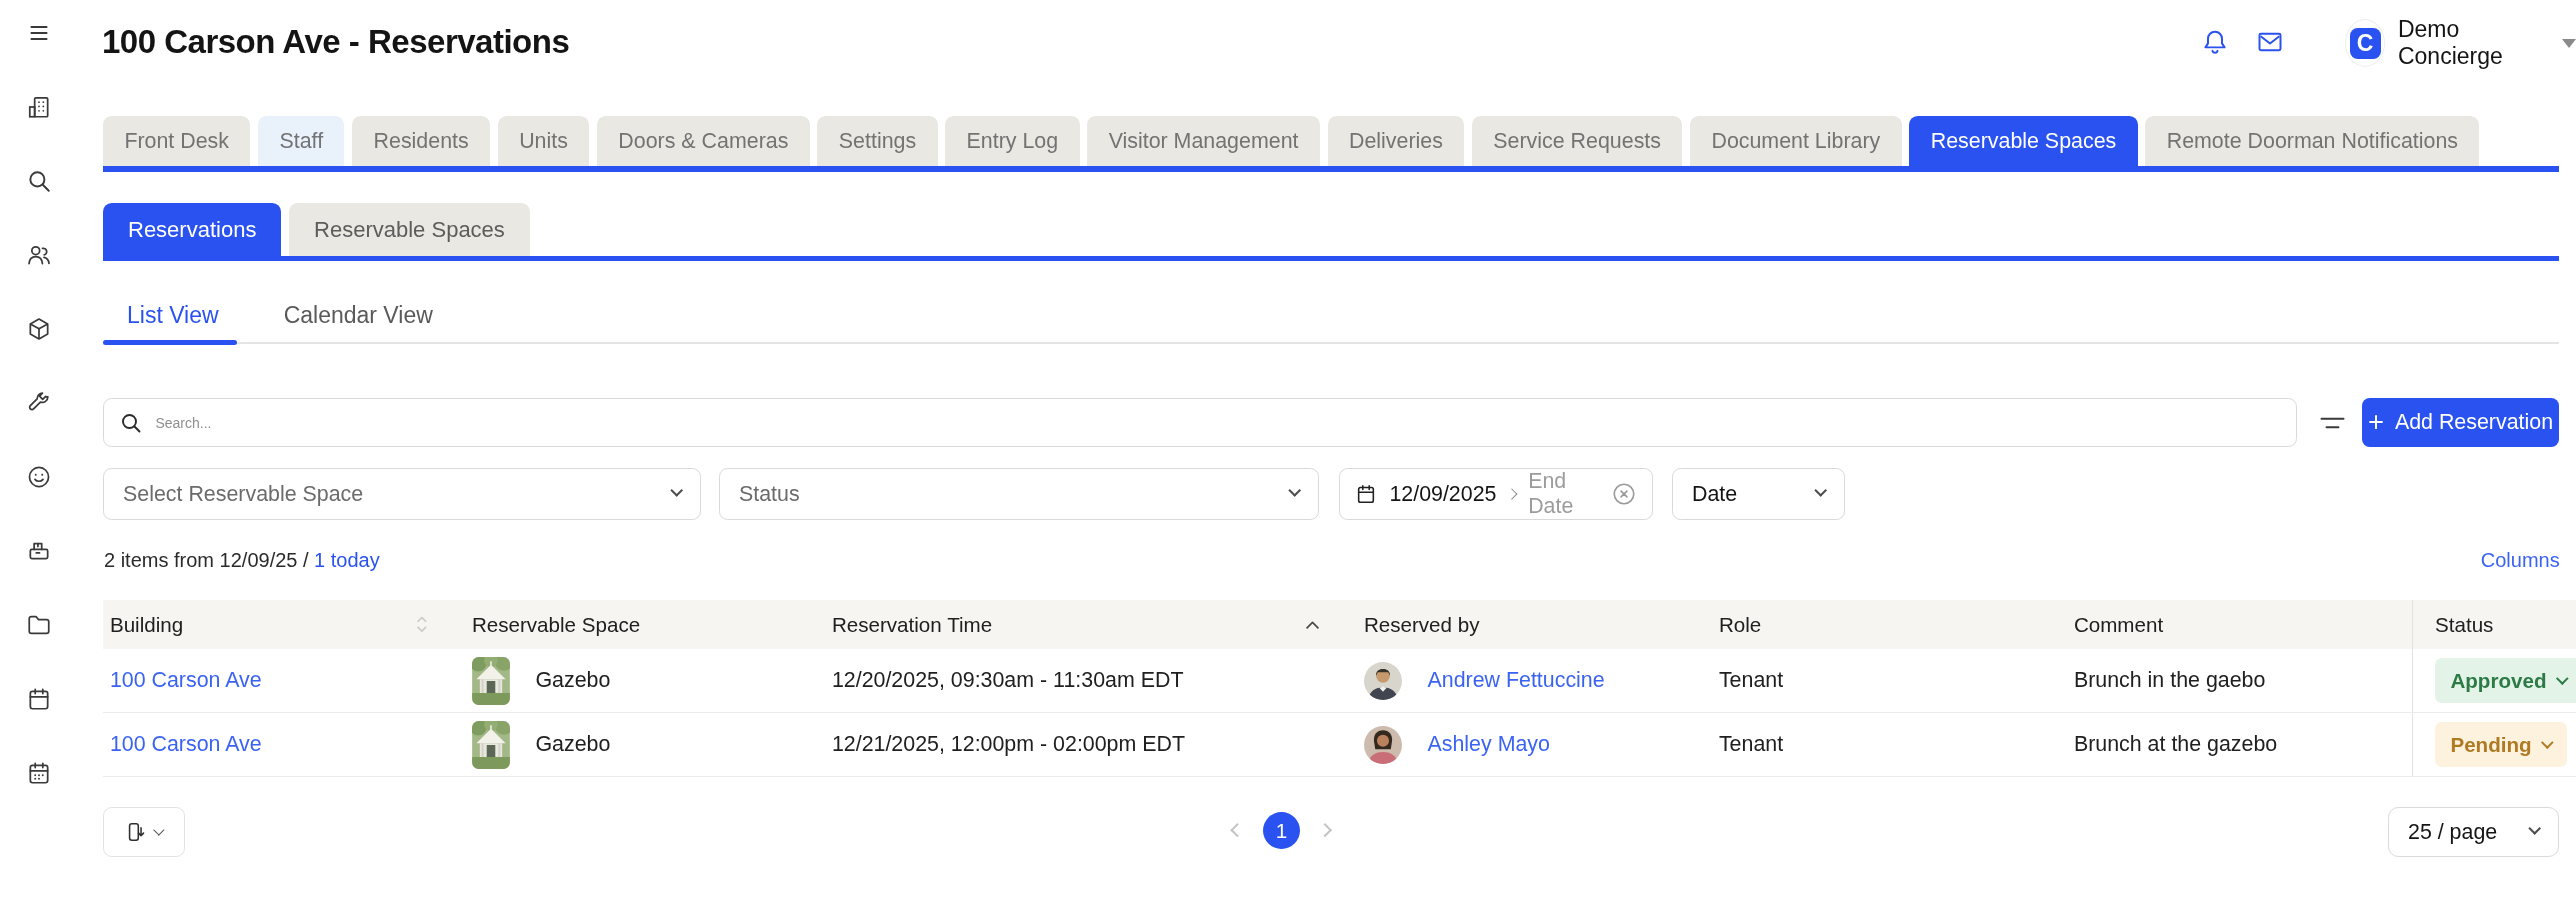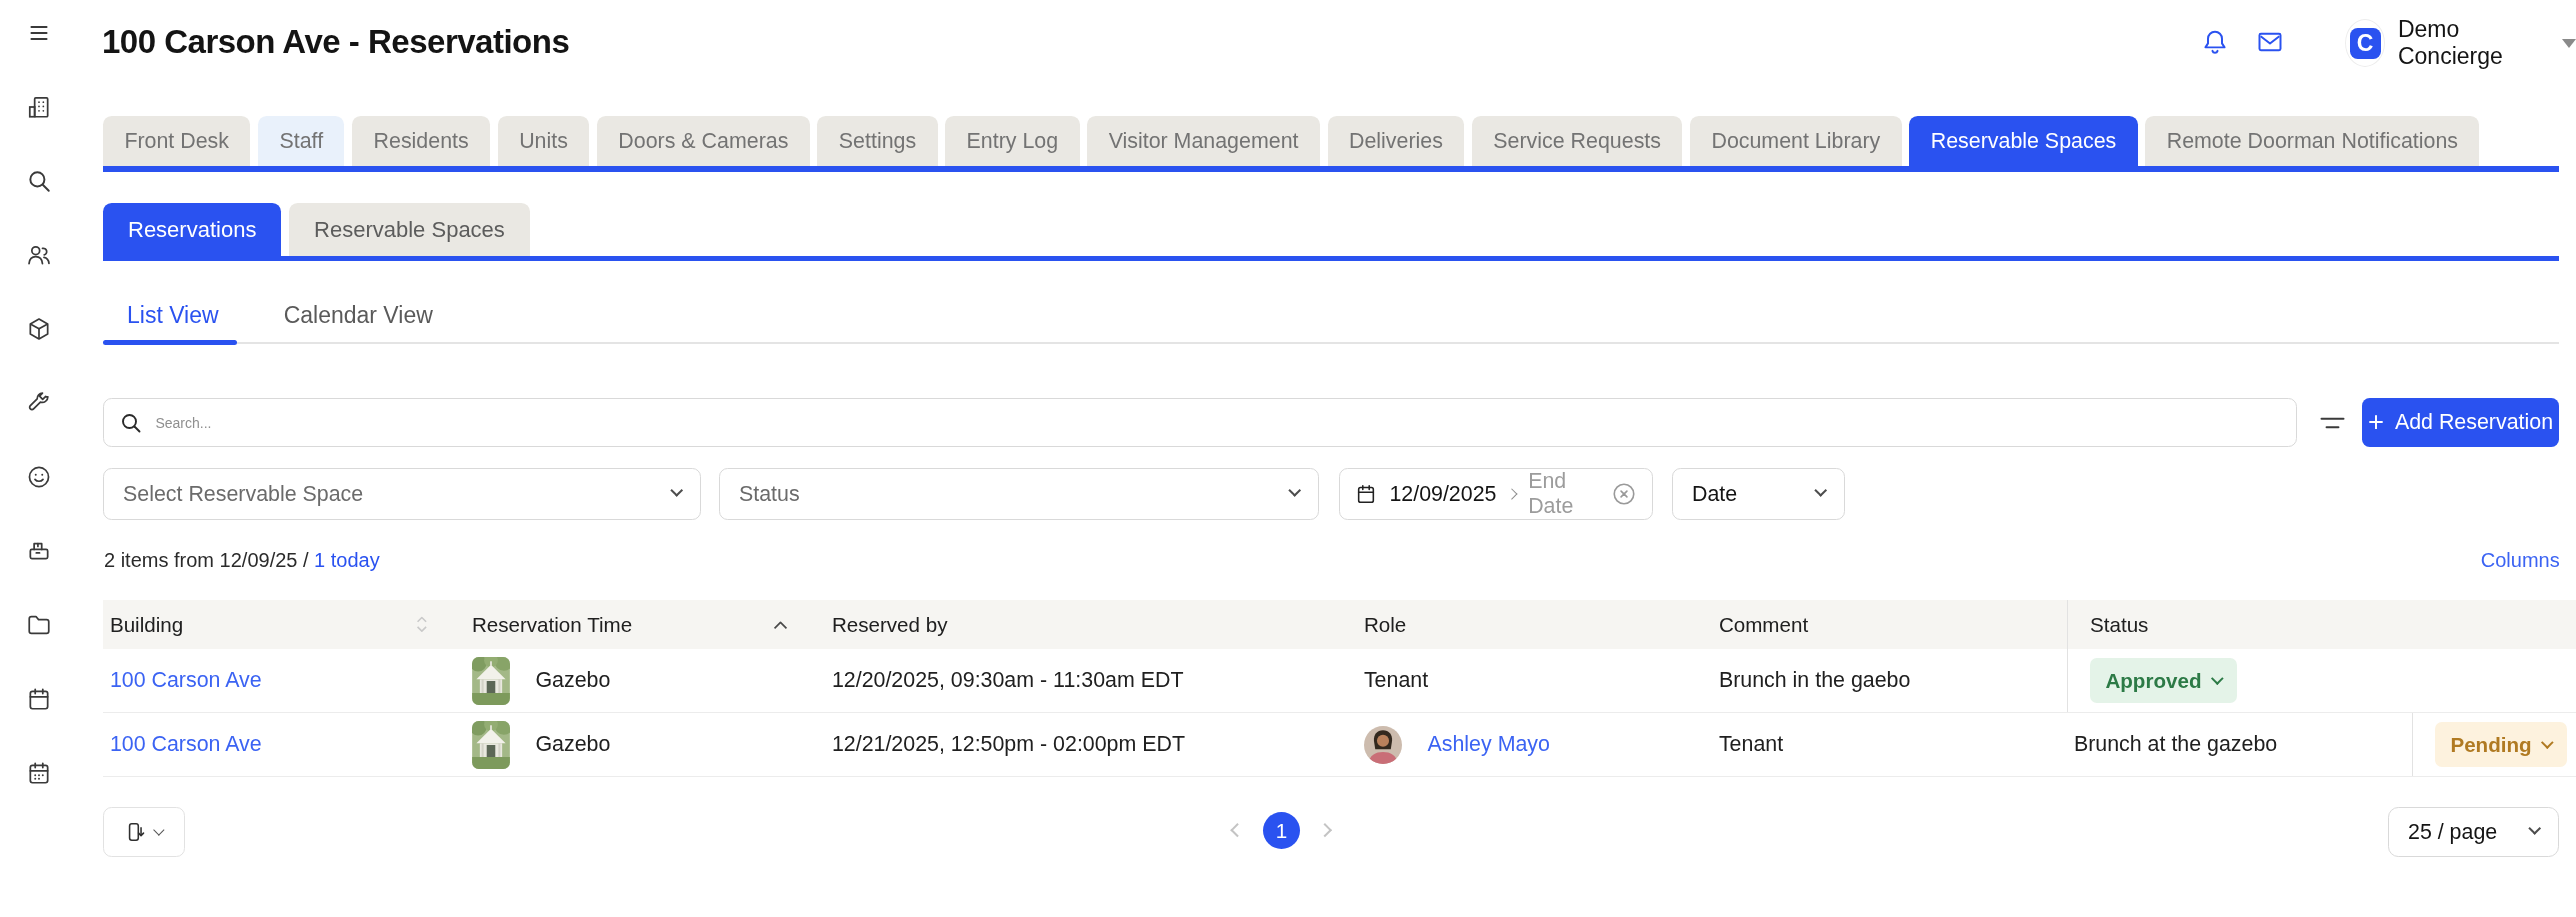--- a/index.html
+++ b/index.html
@@ -321,20 +321,23 @@
   <div class="res-table">
     <div class="t-row t-head">
       <div class="cell">
         <span>Building</span>
         <svg class="sort-both" width="13.7" height="20.6" viewBox="0 0 16 24" fill="none" stroke="currentColor" stroke-width="1.8" stroke-linejoin="round">
             <path d="M3 9l5-5 5 5"></path>
             <path d="M3 15l5 5 5-5"></path>
           </svg>
       </div>
       <div class="cell">
+        <span>Reservable Space</span>
+      </div>
+      <div class="cell">
         <span>Reservation Time</span>
         <svg class="sort-asc" width="17" height="12" viewBox="0 0 20 14" fill="none" stroke="currentColor" stroke-width="2" stroke-linejoin="round">
             <path d="M3 11l7-7 7 7"></path>
           </svg>
       </div>
       <div class="cell">
         <span>Reserved by</span>
       </div>
       <div class="cell">
         <span>Role</span>
@@ -366,20 +369,32 @@
               <rect x="11" y="26" width="2.4" height="16" fill="#d3d2c7"></rect>
               <rect x="30.6" y="26" width="2.4" height="16" fill="#d3d2c7"></rect>
             </svg>
         </div>
         <span>Gazebo</span>
       </div>
       <div class="cell">
         <span>12/20/2025, 09:30am - 11:30am EDT</span>
       </div>
       <div class="cell">
+        <div class="avatar">
+          <svg viewBox="0 0 44 44" width="38" height="38">
+              <rect width="44" height="44" fill="#d8d5cd"></rect>
+              <circle cx="22" cy="16" r="8" fill="#c79a6e"></circle>
+              <path d="M22 8c-5 0-8.5 3-8 8l2-4h12l2 4c.5-5-3-8-8-8z" fill="#3a3128"></path>
+              <path d="M5 44c1-11 8.5-14.5 17-14.5S38 33 39 44z" fill="#40454f"></path>
+              <path d="M18 30l4 4.5 4-4.5-4-1.5z" fill="#f1f1ee"></path>
+            </svg>
+        </div>
+        <a class="lnk">Andrew Fettuccine</a>
+      </div>
+      <div class="cell">
         <span>Tenant</span>
       </div>
       <div class="cell">
         <span>Brunch in the gaebo</span>
       </div>
       <div class="cell status-col">
         <div class="badge approved">
           <span>Approved</span>
           <span class="bchev"></span>
         </div>
@@ -402,21 +417,21 @@
               <rect x="21" y="5" width="2" height="5" fill="#e8e7df"></rect>
               <rect x="9" y="26" width="26" height="16" fill="#e9e8df"></rect>
               <rect x="17" y="28" width="10" height="14" fill="#5c6756"></rect>
               <rect x="11" y="26" width="2.4" height="16" fill="#d3d2c7"></rect>
               <rect x="30.6" y="26" width="2.4" height="16" fill="#d3d2c7"></rect>
             </svg>
         </div>
         <span>Gazebo</span>
       </div>
       <div class="cell">
-        <span>12/21/2025, 12:50pm - 02:00pm EDT</span>
+        <span>12/21/2025, 12:00pm - 02:00pm EDT</span>
       </div>
       <div class="cell">
         <div class="avatar">
           <svg viewBox="0 0 44 44" width="38" height="38">
               <rect width="44" height="44" fill="#cdbcae"></rect>
               <path d="M22 5c-7 0-11 5-10.5 12l1.5 10h18l1.5-10C33 10 29 5 22 5z" fill="#33291f"></path>
               <circle cx="22" cy="17" r="7" fill="#b9815c"></circle>
               <path d="M5 44c1-10.5 8.5-14 17-14s16 3.5 17 14z" fill="#c96e77"></path>
             </svg>
         </div>

